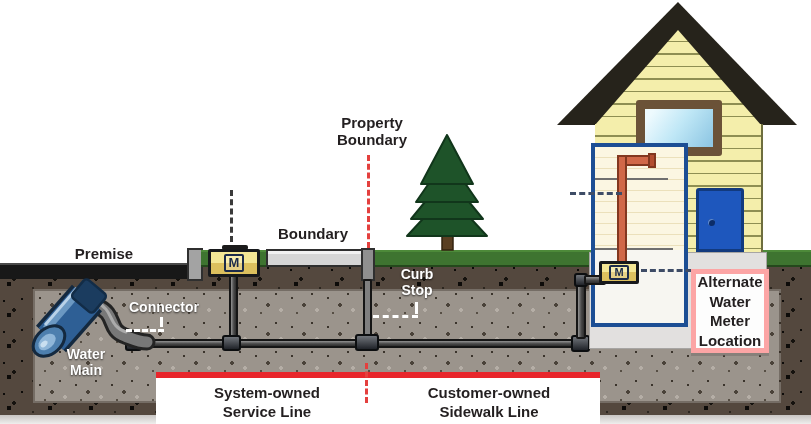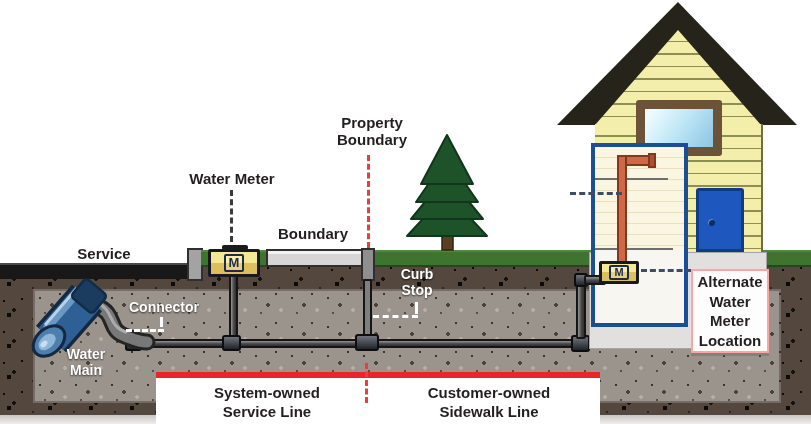--- a/index.html
+++ b/index.html
@@ -151,31 +151,30 @@
   <div class="dv" style="left:230px;top:190px;height:52px;"></div>
   <div class="dv c-red" style="left:367px;top:155px;height:93px;"></div>
   <div class="dv c-white" style="left:160px;top:317px;height:10px;"></div>
   <div class="dh c-white" style="left:126px;top:329px;width:38px;"></div>
   <div class="dv c-white" style="left:415px;top:302px;height:12px;"></div>
   <div class="dh c-white" style="left:373px;top:315px;width:45px;"></div>
   <div class="dh c-navy" style="left:570px;top:192px;width:52px;"></div>
   <div class="dh c-navy" style="left:641px;top:269px;width:95px;"></div>
   <div class="dv c-navy" style="left:734px;top:269px;height:24px;"></div>
 
-  <div class="lbl" style="left:66px;top:246px;width:76px;">Service</div>
-  <div class="lbl" style="left:176px;top:171px;width:112px;">Water Meter</div>
+  <div class="lbl" style="left:66px;top:246px;width:76px;">Premise</div>
   <div class="lbl" style="left:275px;top:226px;width:76px;">Boundary</div>
   <div class="lbl pre white small" style="left:387px;top:267px;width:60px;">Curb
 Stop</div>
   <div class="lbl pre" style="left:329px;top:115px;width:86px;">Property
 Boundary</div>
   <div class="lbl white small" style="left:123px;top:300px;width:82px;">Connector</div>
   <div class="lbl pre white small" style="left:53px;top:347px;width:66px;">Water
 Main</div>
 
-  <div class="abs" style="left:691px;top:269px;width:78px;height:84px;background:#fdfdfd;border:2px solid #fca5a5;box-shadow:0 3px 0 rgba(110,105,100,.45);display:flex;align-items:center;justify-content:center;">
+  <div class="abs" style="left:691px;top:269px;width:78px;height:84px;background:#fdfdfd;border:5px solid #fca5a5;box-shadow:0 3px 0 rgba(110,105,100,.45);display:flex;align-items:center;justify-content:center;">
     <span class="lbl pre" style="position:static;line-height:1.3;">Alternate
 Water
 Meter
 Location</span>
   </div>
 
 </div>
 
 </body></html>

